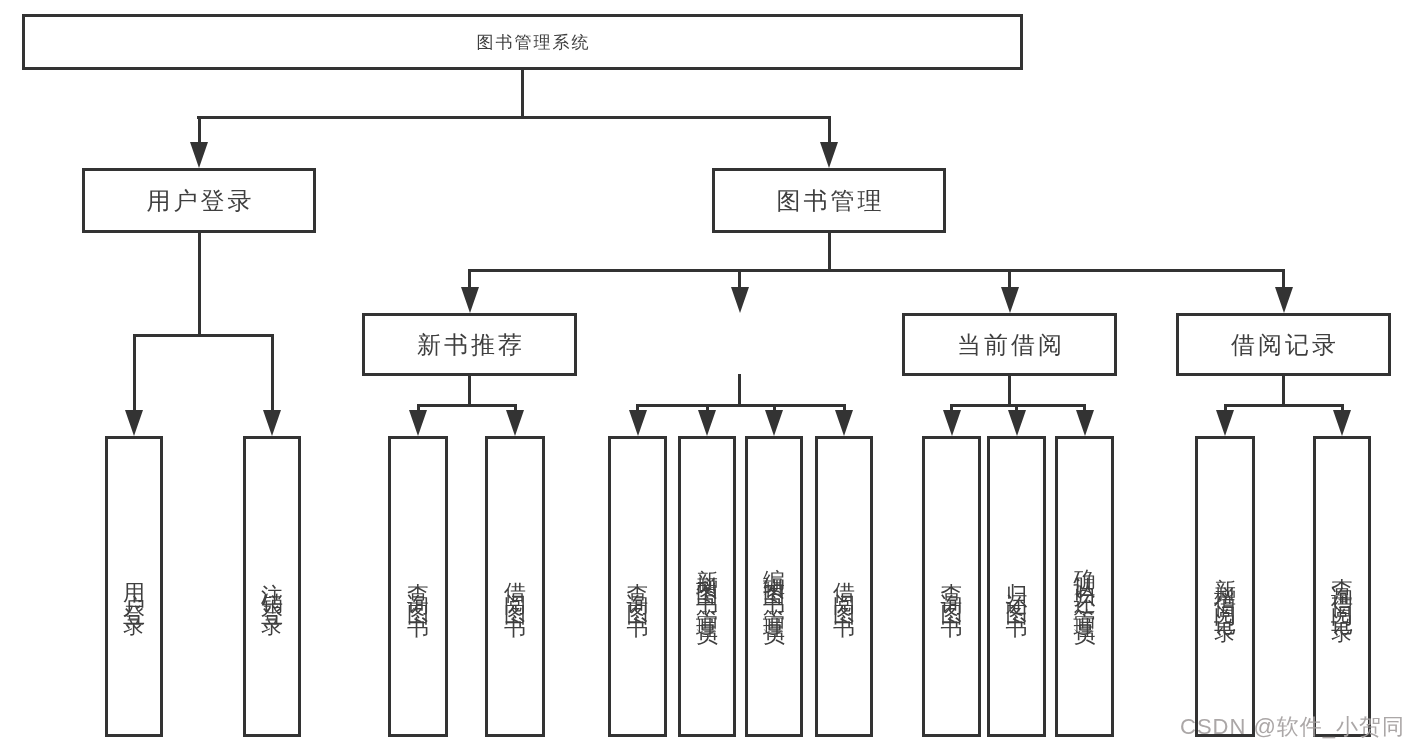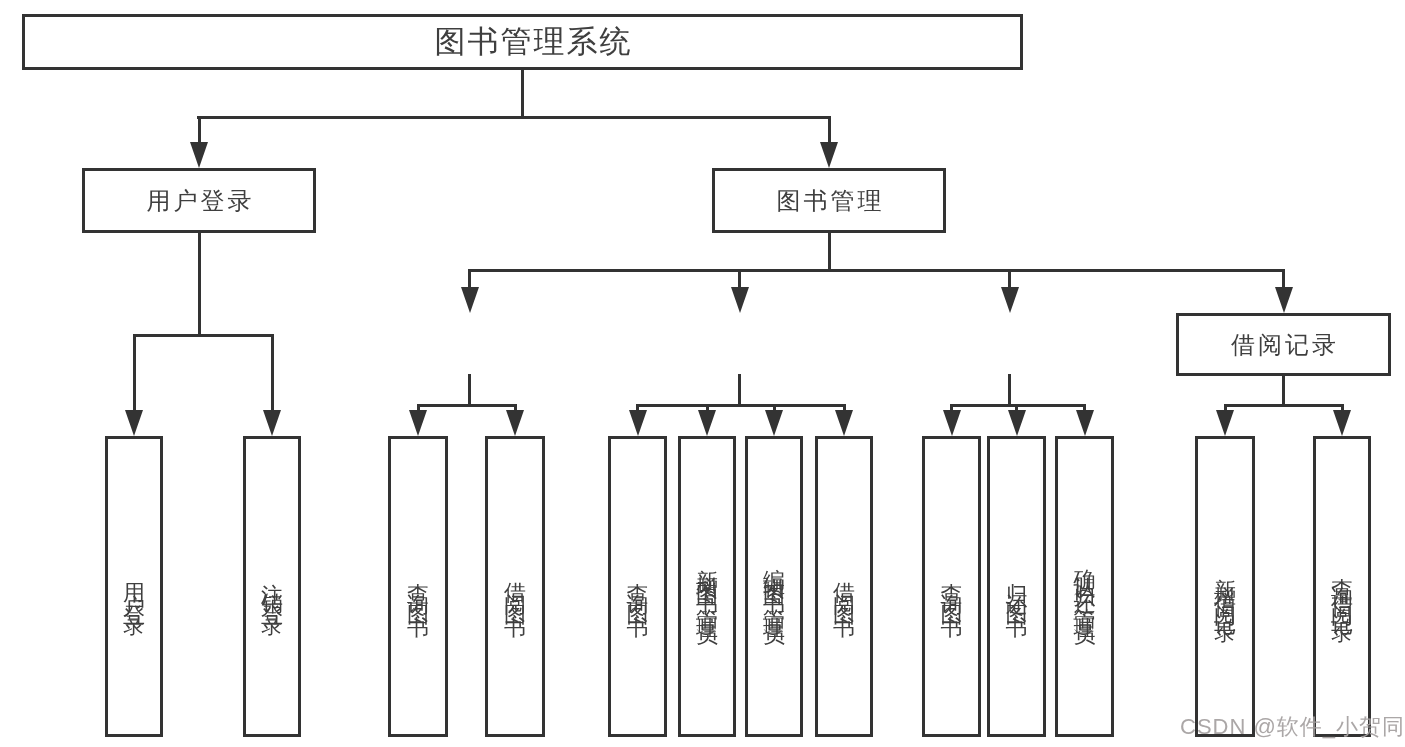--- a/index.html
+++ b/index.html
@@ -15,21 +15,21 @@
     box-sizing:border-box;
     border:3px solid #333333;
     background:#ffffff;
     display:flex;
     align-items:center;
     justify-content:center;
     color:#3f3f3f;
   }
   .node .lbl{white-space:nowrap;}
   .h-lbl{font-size:24px;letter-spacing:3px;text-indent:3px;}
-  .root-lbl{font-size:31px;letter-spacing:2px;text-indent:2px;margin-left:20px;}
+  .root-lbl{font-size:17px;letter-spacing:2px;text-indent:2px;margin-left:20px;}
   .v .lbl{
     writing-mode:vertical-lr;
     text-orientation:mixed;
     font-size:22px;
     white-space:nowrap;
   }
   .cs4 .lbl{letter-spacing:11px;}
   .cs6 .lbl{letter-spacing:9px;}
   .cs9 .lbl{letter-spacing:8px;}
   .hline,.vline{position:absolute;background:#333333;}
@@ -86,20 +86,26 @@
   <div class="hline" style="left:468px;top:269px;width:817px;"></div>
   <div class="vline" style="left:468px;top:269px;height:24px;"></div>
   <div class="arrow" style="left:460.5px;top:287px;"></div>
   <div class="vline" style="left:738px;top:269px;height:24px;"></div>
   <div class="arrow" style="left:730.5px;top:287px;"></div>
   <div class="vline" style="left:1008px;top:269px;height:24px;"></div>
   <div class="arrow" style="left:1000.5px;top:287px;"></div>
   <div class="vline" style="left:1282px;top:269px;height:24px;"></div>
   <div class="arrow" style="left:1274.5px;top:287px;"></div>
 
+  <div class="node" style="left:362px;top:313px;width:215px;height:63px;">
+    <span class="lbl h-lbl">新书推荐</span>
+  </div>
+  <div class="node" style="left:902px;top:313px;width:215px;height:63px;">
+    <span class="lbl h-lbl">当前借阅</span>
+  </div>
   <div class="node" style="left:1176px;top:313px;width:215px;height:63px;">
     <span class="lbl h-lbl">借阅记录</span>
   </div>
 
   <div class="vline" style="left:468px;top:374px;height:33px;"></div>
   <div class="hline" style="left:416.5px;top:404px;width:100px;"></div>
   <div class="vline" style="left:416.5px;top:404px;height:10px;"></div>
   <div class="arrow" style="left:409px;top:410px;"></div>
   <div class="vline" style="left:513.5px;top:404px;height:10px;"></div>
   <div class="arrow" style="left:506px;top:410px;"></div>

